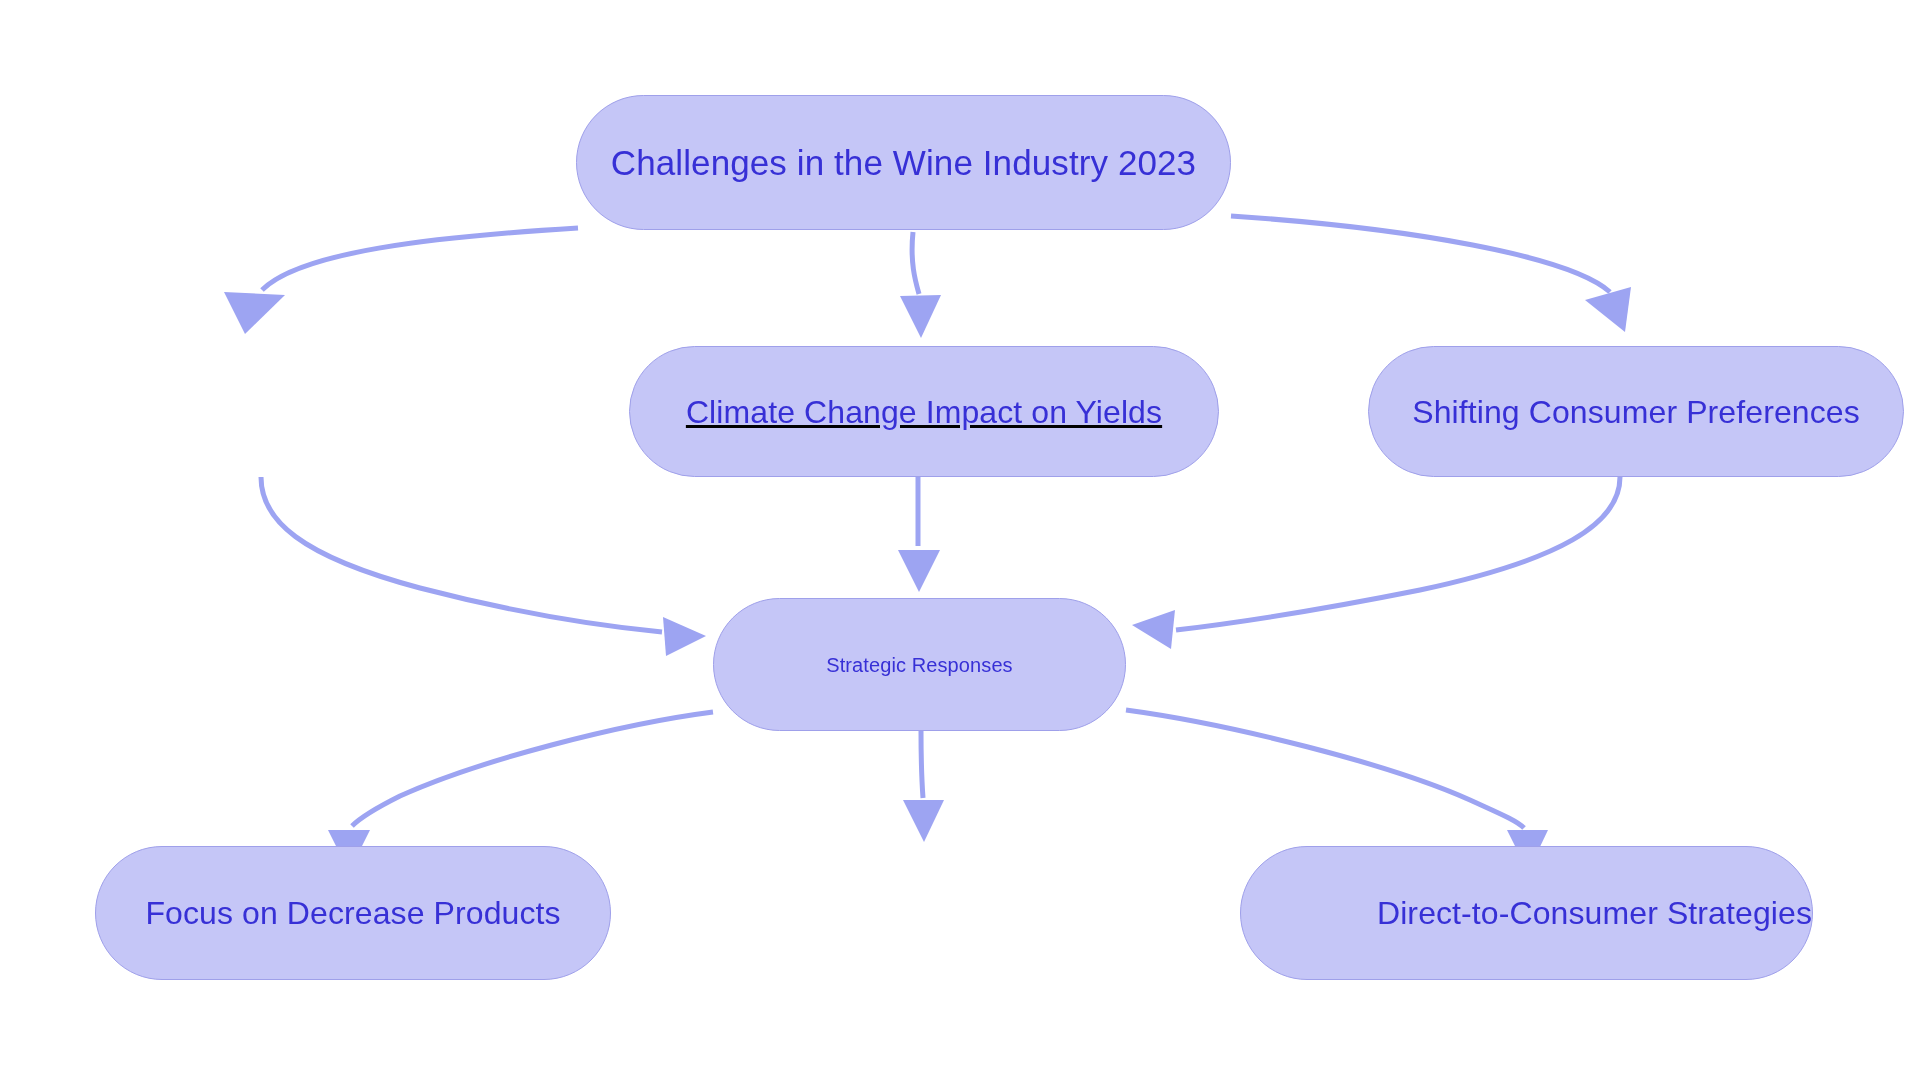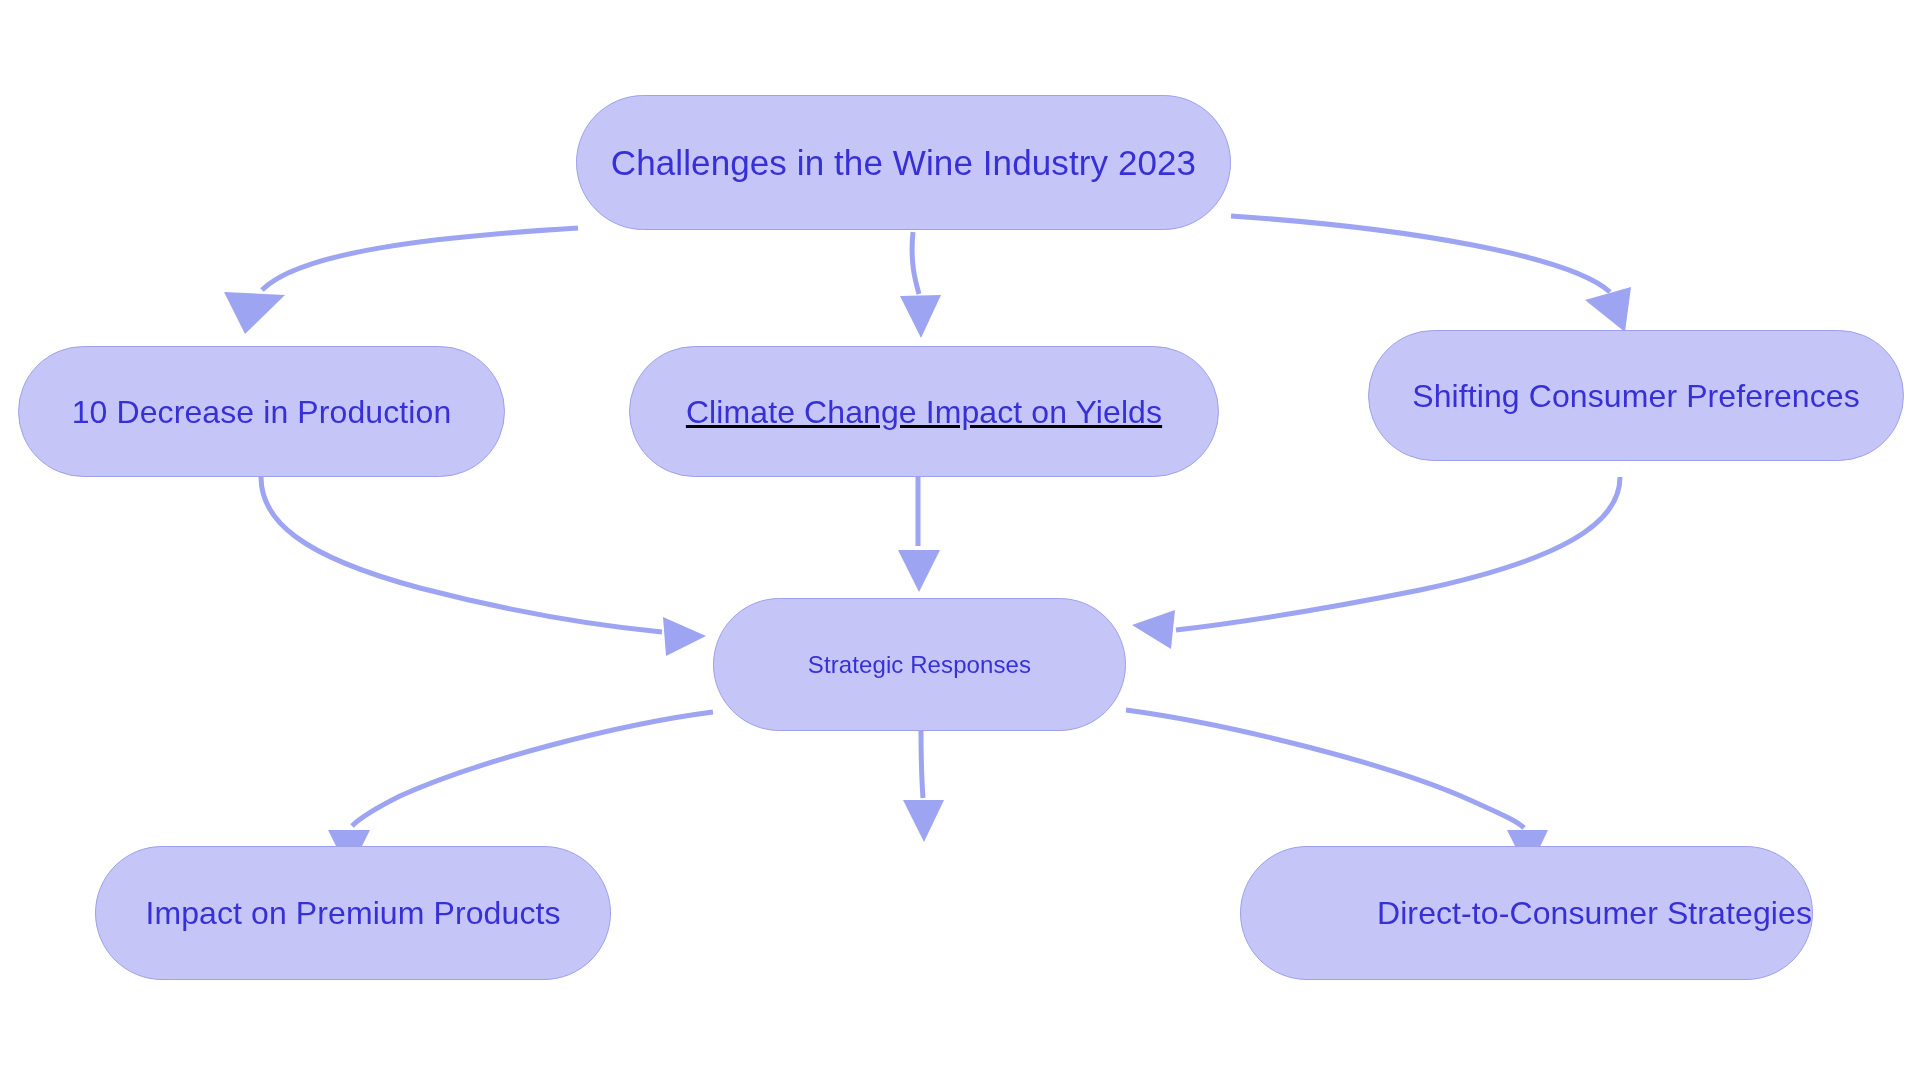--- a/index.html
+++ b/index.html
@@ -52,28 +52,28 @@
     line-height: 1;
   }
 
   
   #node-root        { left: 576px;  top: 95px;  width: 655px; height: 135px; }
   #node-root .node-label { font-size: 35px; }
 
   
   #node-production  { left: 18px;   top: 346px; width: 487px; height: 131px; }
   #node-climate     { left: 629px;  top: 346px; width: 590px; height: 131px; text-decoration: underline; }
-  #node-consumer    { left: 1368px; top: 330px; width: 536px; height: 131px; }
+  #node-consumer    { left: 1368px; top: 346px; width: 536px; height: 131px; }
   #node-production .node-label,
   #node-climate .node-label,
   #node-consumer .node-label { font-size: 32px; }
 
   
   #node-strategic   { left: 713px;  top: 598px; width: 413px; height: 133px; }
-  #node-strategic .node-label { font-size: 24px; }
+  #node-strategic .node-label { font-size: 20px; }
 
   
   #node-premium     { left: 95px;   top: 846px; width: 516px; height: 134px; }
   #node-unique      { left: 728px;  top: 846px; width: 392px; height: 134px; }
   #node-dtc         { left: 1240px; top: 846px; width: 573px; height: 134px; justify-content: flex-end; }
   #node-premium .node-label,
   #node-unique .node-label,
   #node-dtc .node-label { font-size: 32px; }
 
   .edge-path {
@@ -134,38 +134,35 @@
     <g>
       <path class="edge-path" d="M 1126 710 C 1230 724 1390 764 1470 800 C 1496 812 1516 820 1524 828"></path>
       <polygon class="edge-head" points="1528,872 1507,830 1548,830"></polygon>
     </g>
   </svg>
 
   <div class="node" id="node-root">
     <span class="node-label">Challenges in the Wine Industry 2023</span>
   </div>
 
-  <div class="node" id="node-production">
-    <span class="node-label">10 Decrease in Production</span>
-  </div>
 
   <div class="node" id="node-climate">
     <span class="node-label">Climate Change Impact on Yields</span>
   </div>
 
   <div class="node" id="node-consumer">
     <span class="node-label">Shifting Consumer Preferences</span>
   </div>
 
   <div class="node" id="node-strategic">
     <span class="node-label">Strategic Responses</span>
   </div>
 
   <div class="node" id="node-premium">
-    <span class="node-label">Impact on Premium Products</span>
+    <span class="node-label">Focus on Decrease Products</span>
   </div>
 
 
   <div class="node" id="node-dtc">
     <span class="node-label">Direct-to-Consumer Strategies</span>
   </div>
 
 </div>
 
 </body></html>

